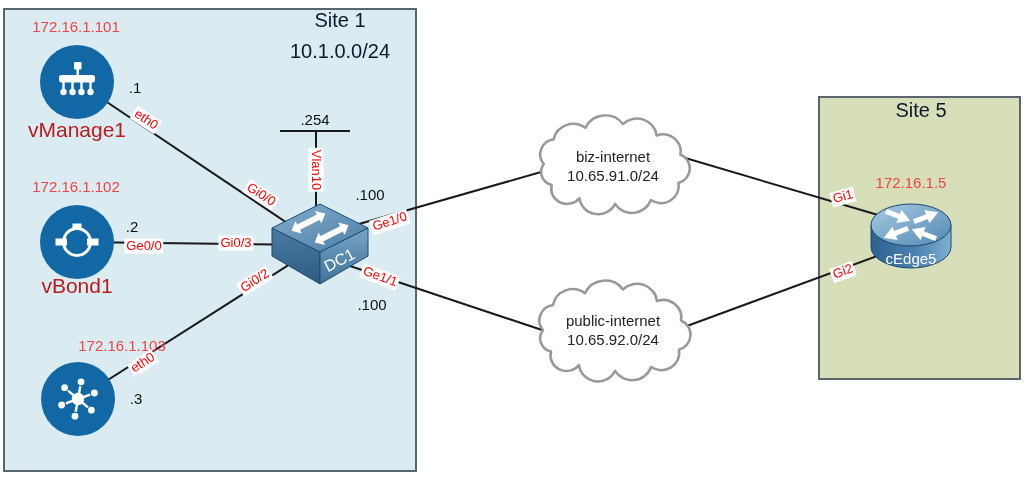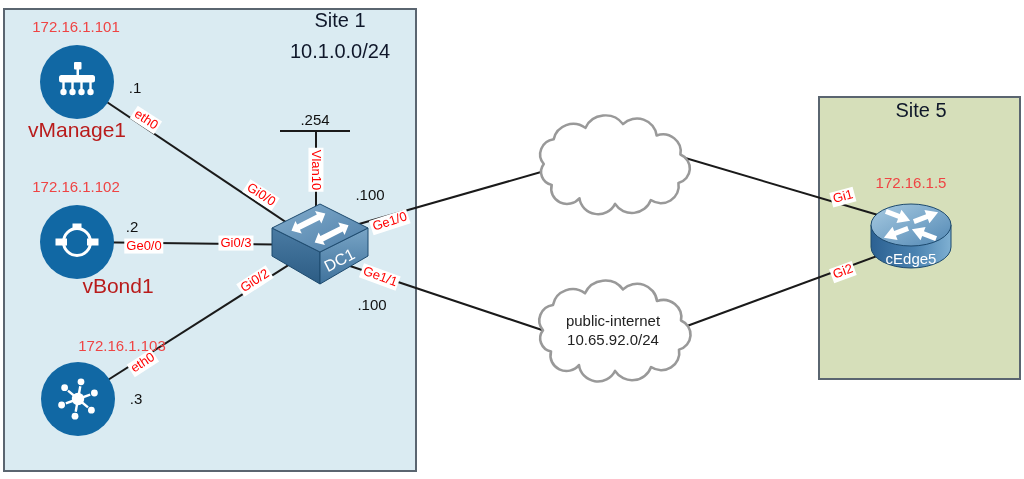--- a/index.html
+++ b/index.html
@@ -86,21 +86,21 @@
     <svg width="44" height="44" viewBox="0 0 44 44">
       <circle cx="22" cy="22" r="13.5" fill="none" stroke="#ffffff" stroke-width="3"></circle>
       <g fill="#ffffff">
         <rect x="17.5" y="3.5" width="9" height="6.5"></rect>
         <rect x="0.5" y="18.5" width="11.5" height="7"></rect>
         <rect x="32" y="18.5" width="11.5" height="7"></rect>
       </g>
     </svg>
   </div>
   <div class="lbl ip" style="left:76px;top:187px;">172.16.1.102</div>
-  <div class="lbl name" style="left:77px;top:286px;margin-left:41px;">vBond1</div>
+  <div class="lbl name" style="left:77px;top:286px;">vBond1</div>
   <div class="lbl octet" style="left:132px;top:227px;">.2</div>
   <div class="lbl red" style="left:144px;top:246px;">Ge0/0</div>
 
   <div class="node" style="left:41px;top:362px;">
     <svg width="44" height="44" viewBox="0 0 44 44">
       <g stroke="#ffffff" stroke-width="2.4">
         <line x1="22" y1="22" x2="24.3" y2="9.2"></line>
         <line x1="22" y1="22" x2="34.2" y2="17.6"></line>
         <line x1="22" y1="22" x2="32.0" y2="30.4"></line>
         <line x1="22" y1="22" x2="19.7" y2="34.8"></line>
@@ -150,20 +150,24 @@
   <div class="lbl octet" style="left:315px;top:120px;">.254</div>
   <div class="lbl red" style="left:316px;top:170px;transform:translate(-50%,-50%) rotate(90deg);">Vlan10</div>
   <div class="lbl red" style="left:261px;top:195px;transform:translate(-50%,-50%) rotate(33deg);">Gi0/0</div>
   <div class="lbl red" style="left:236px;top:243px;">Gi0/3</div>
   <div class="lbl red" style="left:255px;top:281px;transform:translate(-50%,-50%) rotate(-33deg);">Gi0/2</div>
   <div class="lbl red" style="left:390px;top:222px;transform:translate(-50%,-50%) rotate(-18deg);">Ge1/0</div>
   <div class="lbl red" style="left:380px;top:277px;transform:translate(-50%,-50%) rotate(20deg);">Ge1/1</div>
   <div class="lbl octet" style="left:370px;top:195px;">.100</div>
   <div class="lbl octet" style="left:372px;top:305px;">.100</div>
 
+  <div class="lbl cloudtxt" style="left:613px;top:166px;">
+    <div>biz-internet</div>
+    <div>10.65.91.0/24</div>
+  </div>
   <div class="lbl cloudtxt" style="left:613px;top:330px;">
     <div>public-internet</div>
     <div>10.65.92.0/24</div>
   </div>
 
   <svg class="icon-abs" style="left:865px;top:200px;" width="92" height="76" viewBox="0 0 92 76">
     <defs>
       <linearGradient id="rtBody" x1="0" y1="0" x2="1" y2="0">
         <stop offset="0" stop-color="#2c6192"></stop>
           <stop offset="0.55" stop-color="#4a82b0"></stop>

